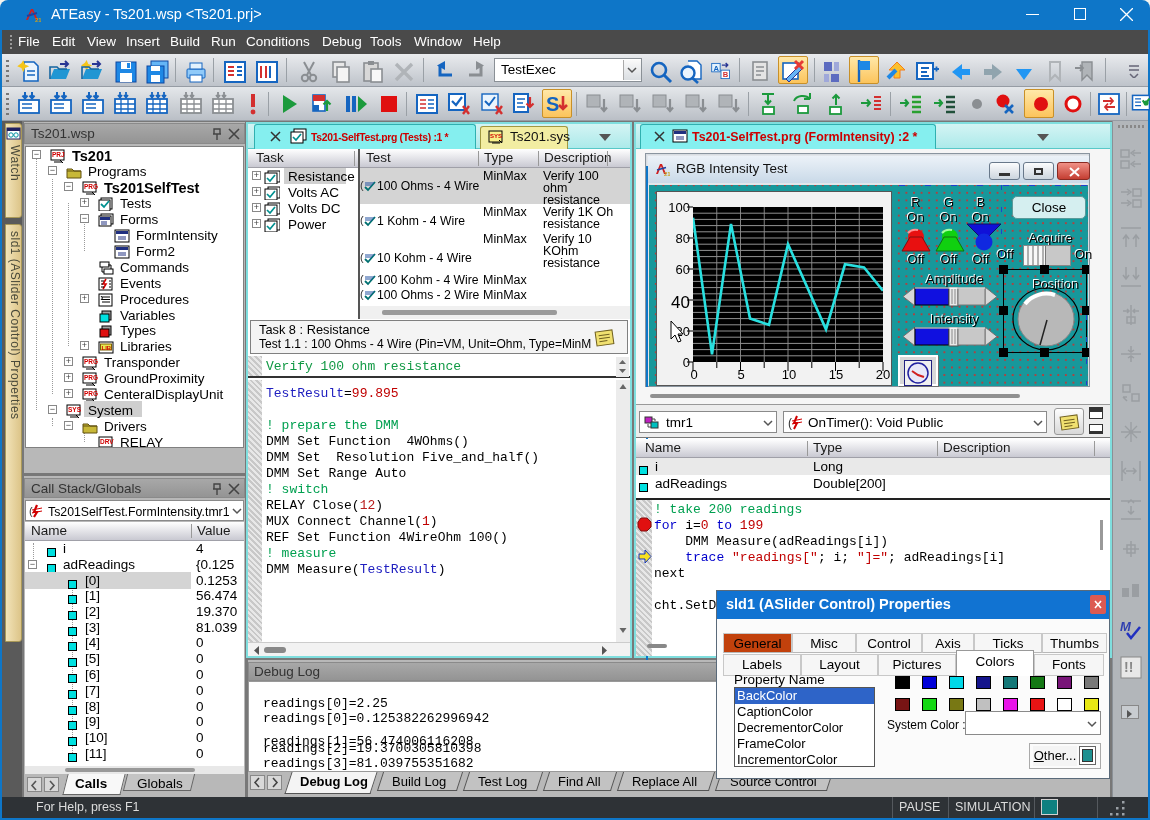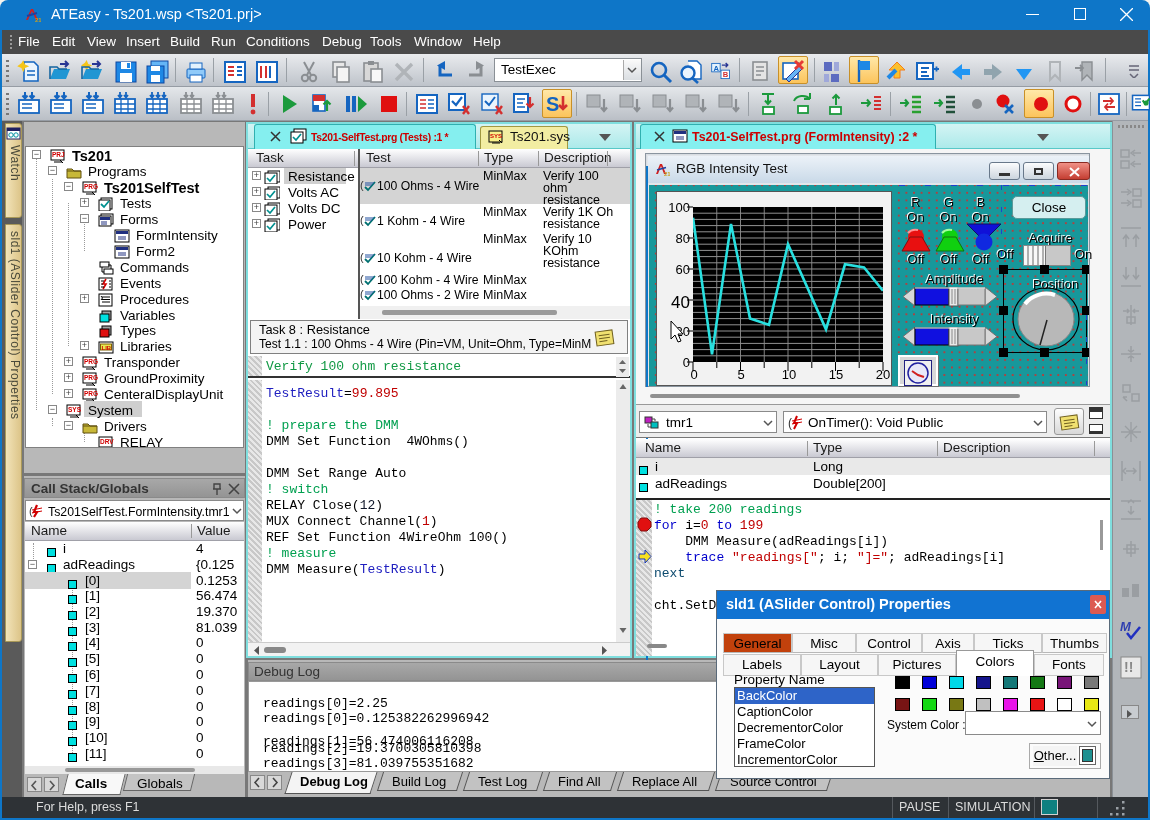--- a/index.html
+++ b/index.html
@@ -393,20 +393,29 @@
         <circle cx="10" cy="9" r="2.2" fill="none" stroke="#0090a0"></circle>
       </svg>
     <div class="vtxt" style="margin-left:2px;">Watch</div>
   </div>
   <div class="vtab" style="top:103px;height:418px;">
     <div class="vtxt" style="margin:6px 0 0 2px;">sld1 (ASlider Control) Properties</div>
   </div>
 </div>
 
 <div class="abs" id="wspanel" style="left:24px;top:122px;width:221px;height:351px;background:#b8b8b8;">
+  <div class="phead" style="left:0;top:1px;width:221px;height:21px;">
+    <div class="abs" style="left:6px;top:2px;">Ts201.wsp</div>
+    <svg class="abs" style="left:186px;top:4px;" width="12" height="13">
+        <path d="M3 1 h6 v5 h-6 z M2 6 h8 M6 6 v6" stroke="#444" fill="none" stroke-width="1.4"></path>
+      </svg>
+    <svg class="abs" style="left:203px;top:4px;" width="12" height="12">
+        <path d="M1 1 L11 11 M11 1 L1 11" stroke="#444" stroke-width="1.6"></path>
+      </svg>
+  </div>
   <div class="abs" style="left:1px;top:24px;width:219px;height:302px;background:#fff;border:1px solid #808080;overflow:hidden;" id="tree">
       <div class="abs" style="left:10px;top:8px;width:0;height:255px;border-left:1px dotted #9a9a9a;"></div>
       <div class="abs" style="left:26px;top:32px;width:0;height:215px;border-left:1px dotted #9a9a9a;"></div>
       <div class="abs" style="left:42px;top:56px;width:0;height:143px;border-left:1px dotted #9a9a9a;"></div>
       <div class="abs" style="left:58px;top:72px;width:0;height:32px;border-left:1px dotted #9a9a9a;"></div>
       <div class="abs" style="left:58px;top:285px;width:0;height:10px;border-left:1px dotted #9a9a9a;"></div>
       <div class="abs" style="left:26px;top:271px;width:0;height:8px;border-left:1px dotted #9a9a9a;"></div>
       <div class="exp" style="left:6px;top:3px;">−</div>
       <div class="abs" style="left:24px;top:0px;"><svg class="ticon" width="17" height="15">
           <rect x="1" y="1" width="13" height="10" fill="#fff" stroke="#000"></rect>
@@ -529,21 +538,21 @@
           <rect x="1" y="1" width="13" height="10" fill="#fff" stroke="#000"></rect>
           <text x="2" y="8" font-size="6.5" fill="#d00000" font-weight="bold">DRV</text>
           <path d="M4 13 h8 M10 11 l3 3" stroke="#000"></path>
         </svg></div>
       <div class="trow" style="left:94px;top:288px;">RELAY</div>
     </div>
 
 </div>
 
 <div class="abs" id="cspanel" style="left:24px;top:476px;width:221px;height:321px;background:#b8b8b8;">
-  <div class="phead" style="left:0;top:2px;width:221px;height:20px;font-weight:bold;">
+  <div class="phead" style="left:0;top:2px;width:221px;height:20px;">
     <div class="abs" style="left:6px;top:2px;">Call Stack/Globals</div>
     <svg class="abs" style="left:186px;top:4px;" width="12" height="13">
         <path d="M3 1 h6 v5 h-6 z M2 6 h8 M6 6 v6" stroke="#444" fill="none" stroke-width="1.4"></path>
       </svg>
     <svg class="abs" style="left:203px;top:4px;" width="12" height="12">
         <path d="M1 1 L11 11 M11 1 L1 11" stroke="#444" stroke-width="1.6"></path>
       </svg>
   </div>
   <div class="combo" style="left:1px;top:24px;width:219px;height:21px;">
     <svg class="abs" style="left:3px;top:3px;" width="16" height="14">
@@ -766,23 +775,24 @@
           <path d="M3 7 L6.5 3 L10 7 Z" fill="#666"></path>
           <path d="M3 12 L10 12 L6.5 16 Z" fill="#666"></path>
         </svg>
     </div>
   </div>
 
   <div class="abs mono" id="midcode" style="left:0px;top:256px;width:382px;height:262px;background:#fff;font-size:13px;">
       <div class="abs" style="left:18px;top:6px;white-space:nowrap;"><span style="color:#2020c0">TestResult</span>=<span style="color:#c00000">99.895</span></div>
       <div class="abs" style="left:18px;top:38px;white-space:nowrap;"><span style="color:#00a050">!&nbsp;prepare&nbsp;the&nbsp;DMM</span></div>
       <div class="abs" style="left:18px;top:54px;white-space:nowrap;">DMM&nbsp;Set&nbsp;Function&nbsp;&nbsp;4WOhms()</div>
+      <div class="abs" style="left:18px;top:70px;white-space:nowrap;">DMM&nbsp;Set&nbsp;&nbsp;Resolution&nbsp;Five_and_half()</div>
       <div class="abs" style="left:18px;top:86px;white-space:nowrap;">DMM&nbsp;Set&nbsp;Range&nbsp;Auto</div>
       <div class="abs" style="left:18px;top:102px;white-space:nowrap;"><span style="color:#00a050">!&nbsp;switch</span></div>
-      <div class="abs" style="left:18px;top:118px;white-space:nowrap;">RELAY&nbsp;Close(<span style="color:#0f172a">12</span>)</div>
+      <div class="abs" style="left:18px;top:118px;white-space:nowrap;">RELAY&nbsp;Close(<span style="color:#b91c1c">12</span>)</div>
       <div class="abs" style="left:18px;top:134px;white-space:nowrap;">MUX&nbsp;Connect&nbsp;Channel(<span style="color:#c00000">1</span>)</div>
       <div class="abs" style="left:18px;top:150px;white-space:nowrap;">REF&nbsp;Set&nbsp;Function&nbsp;4WireOhm&nbsp;100()</div>
       <div class="abs" style="left:18px;top:166px;white-space:nowrap;"><span style="color:#00a050">!&nbsp;measure</span></div>
       <div class="abs" style="left:18px;top:182px;white-space:nowrap;">DMM&nbsp;Measure(<span style="color:#2020c0">TestResult</span>)</div>
     <div class="abs" style="left:0;top:0;width:14px;height:262px;background:repeating-linear-gradient(45deg,#e8e8e8 0 2px,#c8c8c8 2px 4px);"></div>
     <div class="abs" style="left:368px;top:0;width:14px;height:262px;background:#ececec;">
       <svg width="14" height="262">
           <path d="M3.5 9 L7 4 L10.5 9 Z" fill="#666"></path>
           <path d="M3.5 248 L10.5 248 L7 253 Z" fill="#666"></path>
         </svg>
@@ -1067,21 +1077,21 @@
     <svg class="abs" style="left:1px;top:17px;" width="15" height="15">
         <polygon points="4,1 10,1 14,5 14,10 10,14 4,14 1,10 1,5" fill="#e01010" stroke="#801010"></polygon>
       </svg>
     <svg class="abs" style="left:1px;top:49px;" width="15" height="15">
         <polygon points="2,5 8,5 8,1 14,7.5 8,14 8,10 2,10" fill="#f8e020" stroke="#1030c0"></polygon>
       </svg>
     <div class="abs" style="left:18px;top:2px;white-space:nowrap;"><span style="color:#00a050">! take 200 readings</span></div>
     <div class="abs" style="left:18px;top:18px;white-space:nowrap;"><span style="color:#0000cc">for</span> i=<span style="color:#c00000">0</span> <span style="color:#0000cc">to</span> <span style="color:#c00000">199</span></div>
     <div class="abs" style="left:18px;top:34px;white-space:nowrap;">&nbsp;&nbsp;&nbsp;&nbsp;DMM Measure(adReadings[i])</div>
     <div class="abs" style="left:18px;top:50px;white-space:nowrap;">&nbsp;&nbsp;&nbsp;&nbsp;<span style="color:#0000cc">trace</span> <span style="color:#c00000">"readings["</span>; i; <span style="color:#c00000">"]="</span>; adReadings[i]</div>
-    <div class="abs" style="left:18px;top:66px;white-space:nowrap;"><span style="color:#0c4a6e">next</span></div>
+    <div class="abs" style="left:18px;top:66px;white-space:nowrap;"><span style="color:#000000">next</span></div>
     <div class="abs" style="left:18px;top:98px;white-space:nowrap;">cht.SetDa</div>
     <div class="abs" style="left:464px;top:20px;width:3px;height:30px;background:#999;"></div>
     <div class="abs" style="left:11px;top:144px;width:20px;height:4px;background:#888;border-radius:2px;"></div>
   </div>
 </div>
 
 <div class="abs" id="debugpanel" style="left:248px;top:660px;width:862px;height:137px;background:#b8b8b8;">
   <div class="phead" style="left:0;top:2px;width:862px;height:19px;">
     <div class="abs" style="left:5px;top:1px;">Debug Log</div>
   </div>

